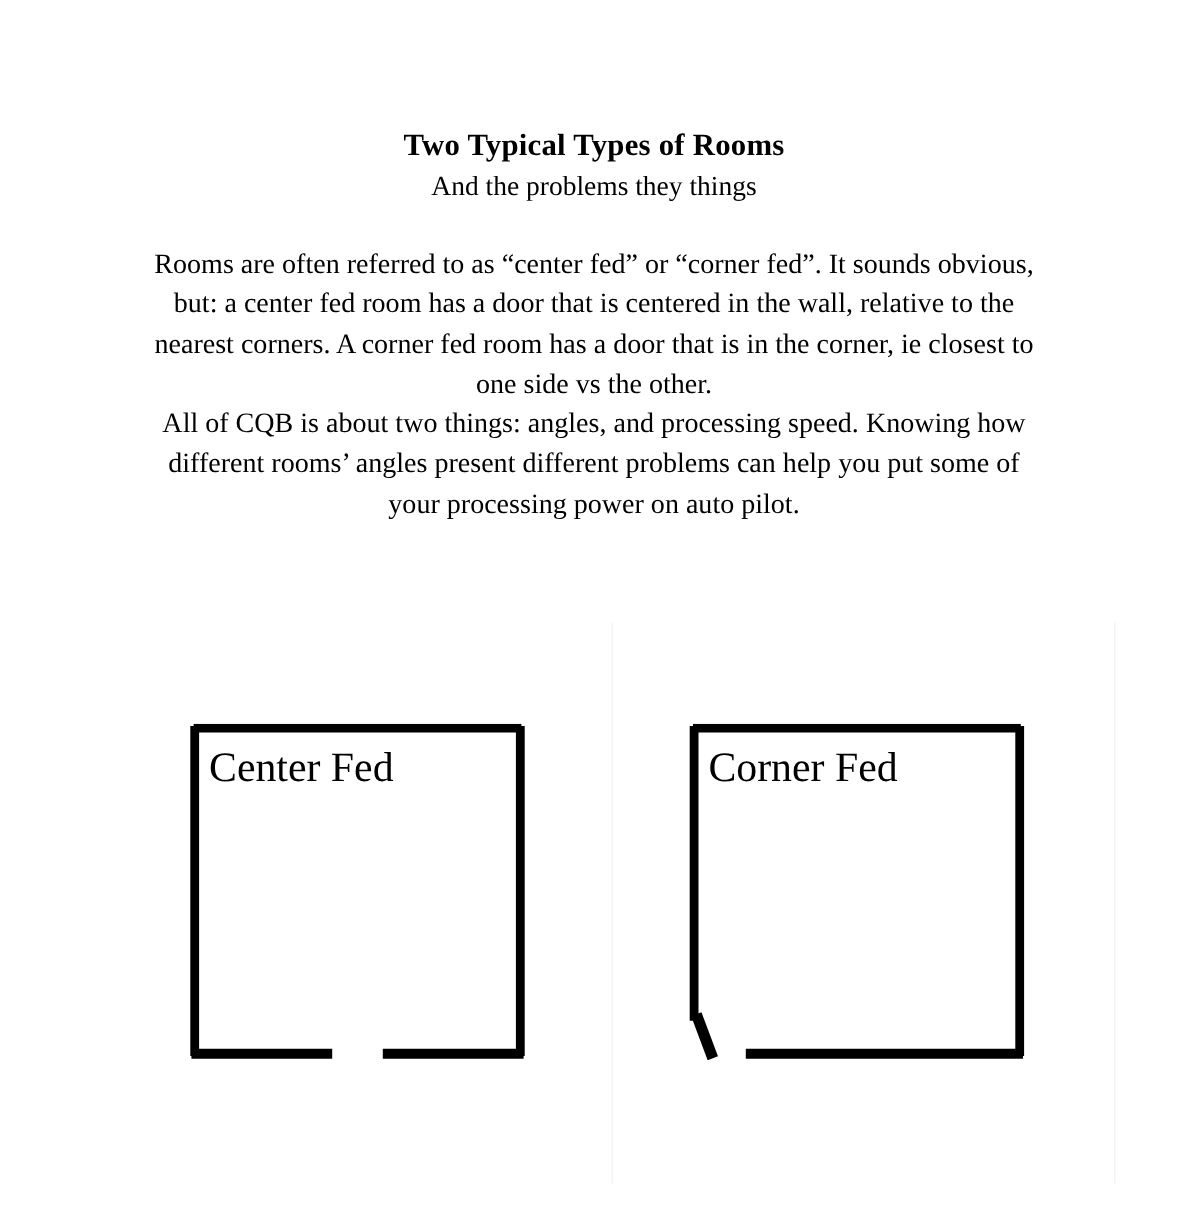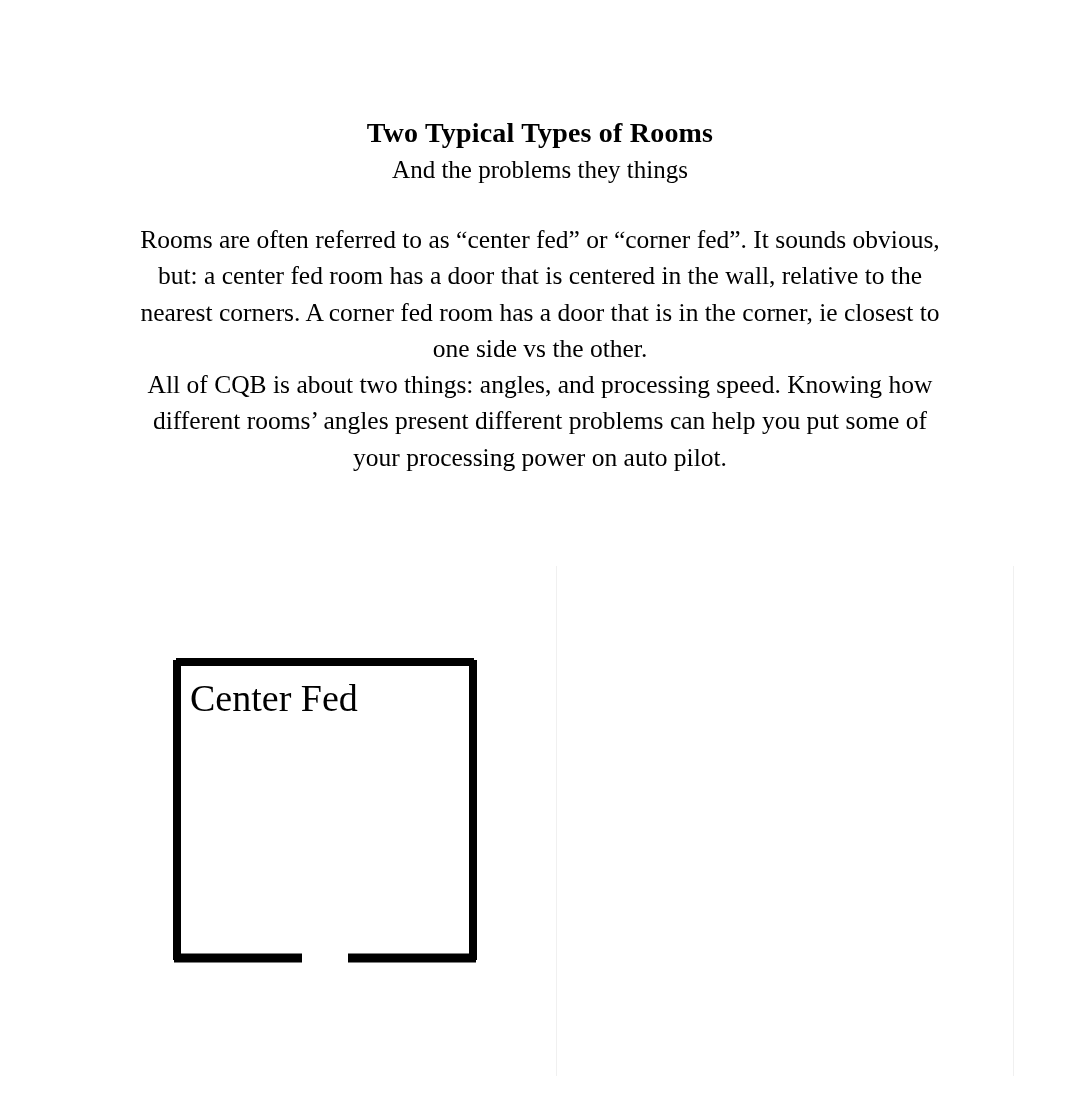--- a/index.html
+++ b/index.html
@@ -183,20 +183,35 @@
 
         <line x1="301" y1="2" x2="301" y2="302" stroke="#000" stroke-width="8"></line>
 
         <line x1="2" y1="300" x2="130" y2="300" stroke="#000" stroke-width="9"></line>
 
         <line x1="176" y1="300" x2="304" y2="300" stroke="#000" stroke-width="9"></line>
       </svg>
       <div class="room-label">Center Fed</div>
     </div>
 
+    <div class="room corner-fed">
+      <svg viewBox="0 0 306 308" xmlns="http://www.w3.org/2000/svg">
+
+        <line x1="4" y1="4" x2="302" y2="4" stroke="#000" stroke-width="8"></line>
+
+        <line x1="5" y1="2" x2="5" y2="270" stroke="#000" stroke-width="8"></line>
+
+        <line x1="301" y1="2" x2="301" y2="302" stroke="#000" stroke-width="8"></line>
+
+        <line x1="52" y1="300" x2="304" y2="300" stroke="#000" stroke-width="9"></line>
+
+        <line x1="7" y1="264" x2="22" y2="304" stroke="#000" stroke-width="10" stroke-linecap="butt"></line>
+      </svg>
+      <div class="room-label">Corner Fed</div>
+    </div>
 
   </div>
 
   <div class="footer-bar"></div>
   <div class="watermark">
     <span>ifunny.c</span>
     <span class="smiley"></span>
   </div>
 
 </div>

